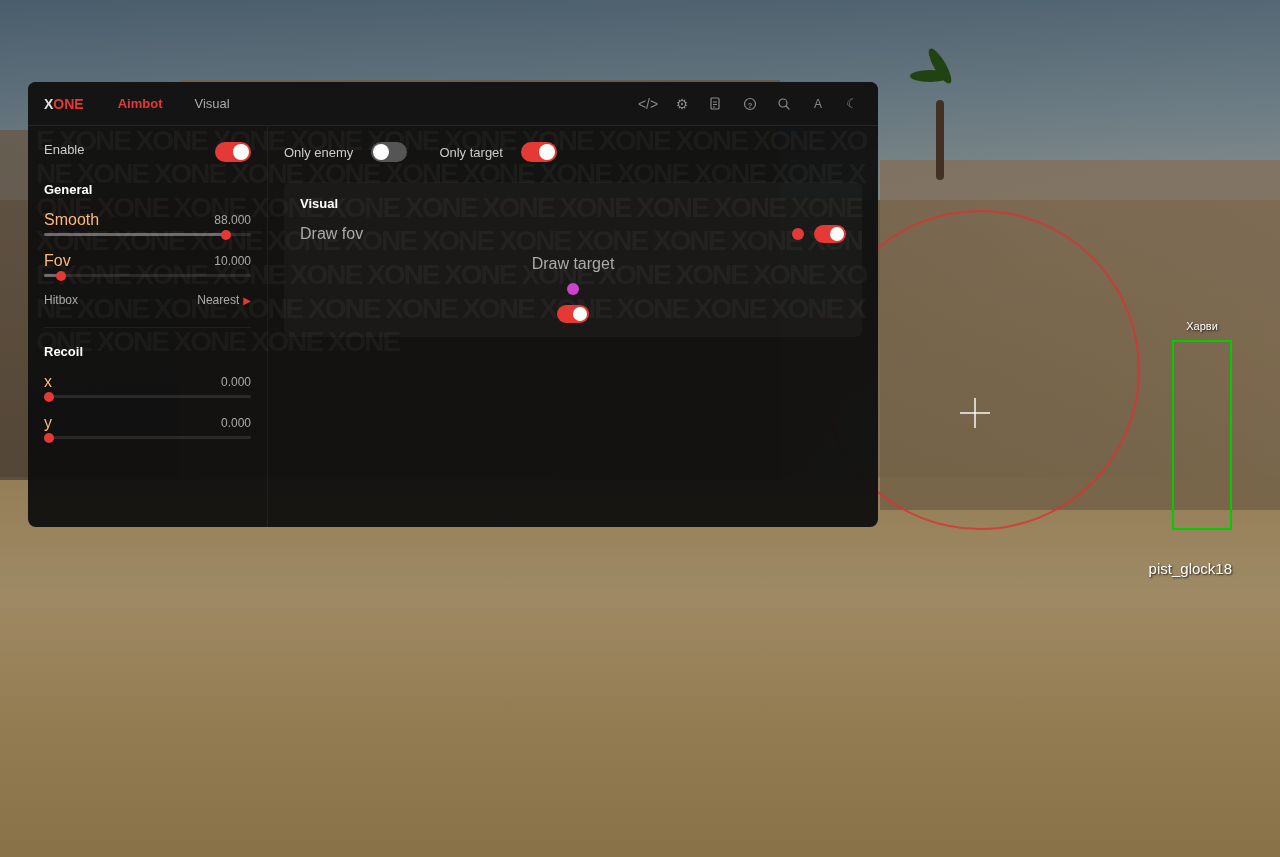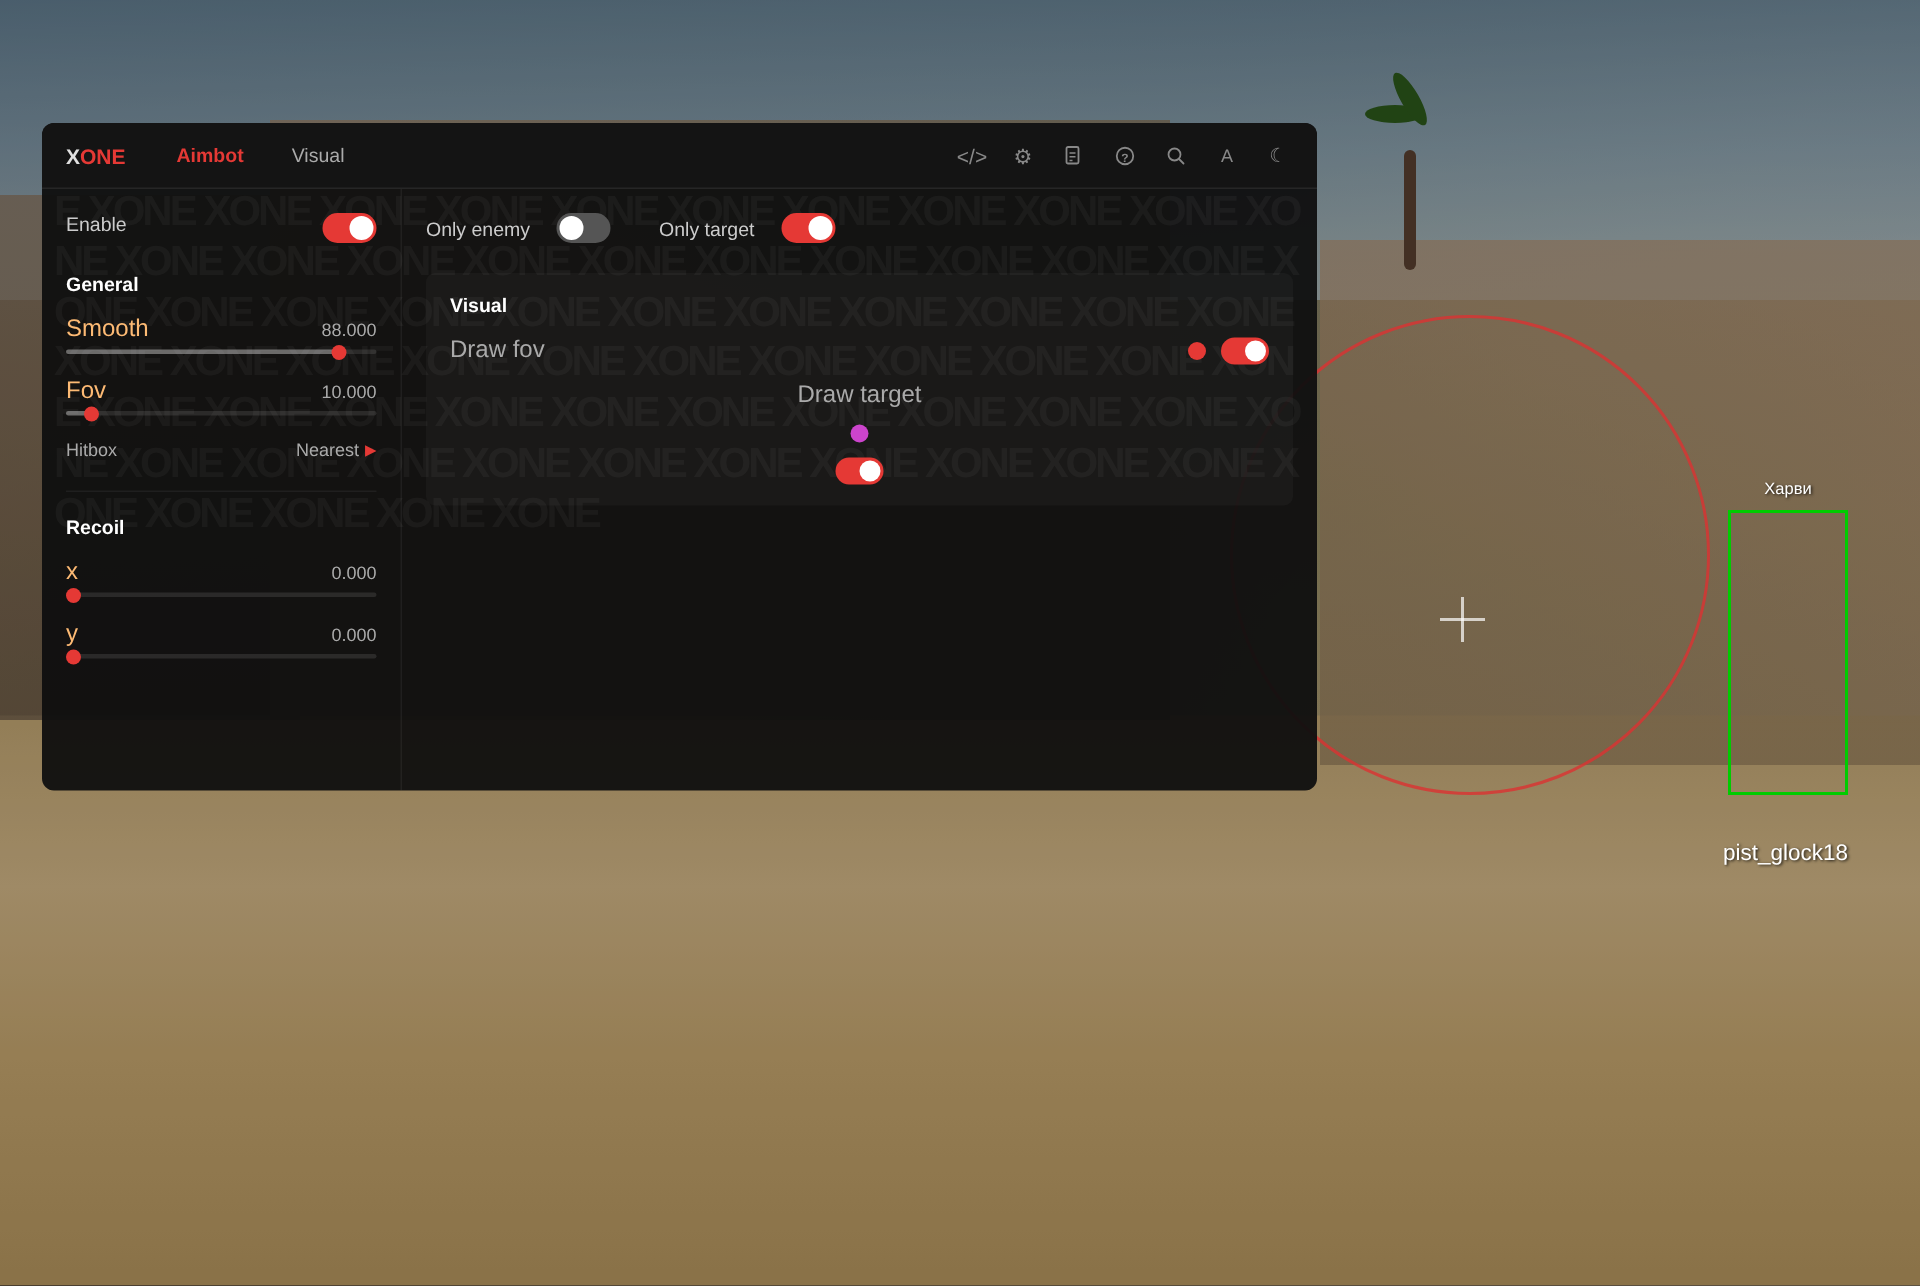--- a/index.html
+++ b/index.html
@@ -134,21 +134,21 @@
       height: 320px;
       border: 2px solid rgba(220, 50, 50, 0.8);
       border-radius: 50%;
     }
 
     
     .enemy-box {
       position: absolute;
       top: 340px;
       right: 48px;
-      width: 80px;
+      width: 60px;
       height: 190px;
       border: 2px solid #00cc00;
     }
 
     .enemy-label {
       position: absolute;
       top: -22px;
       left: 50%;
       transform: translateX(-50%);
       color: #ffffff;

